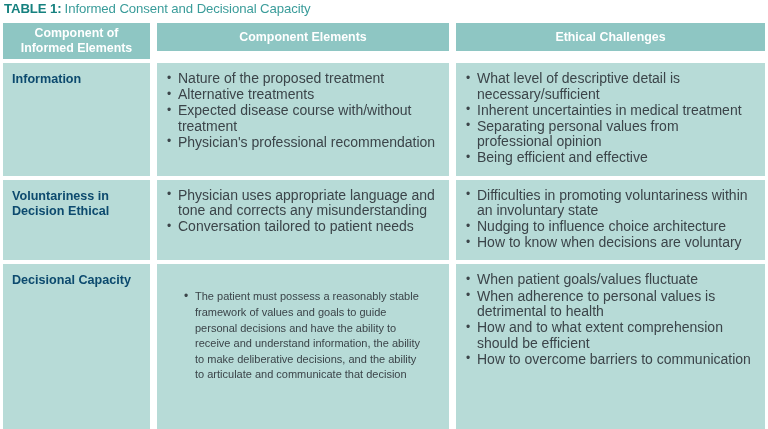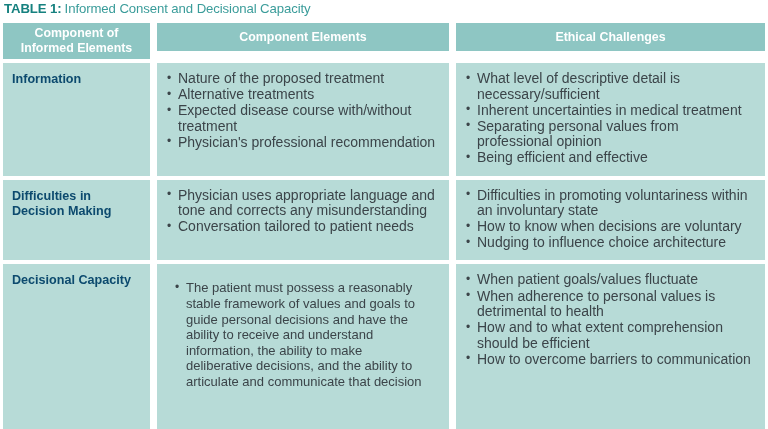--- a/index.html
+++ b/index.html
@@ -117,23 +117,23 @@
   }
   .bullets li::before {
     content: "\2022";
     position: absolute;
     left: 1px;
     top: -0.5px;
     font-size: 12px;
     color: #3b4449;
   }
   .para {
-    margin: 8px;
-    color: #3b4449;
-    font-size: 13px;
+    margin: 17px;
+    color: #3b4449;
+    font-size: 11px;
     line-height: 15.6px;
     position: relative;
     padding-left: 12px;
   }
   .para::before {
     content: "\2022";
     position: absolute;
     left: 1px;
     top: -0.5px;
     font-size: 12px;
@@ -181,32 +181,32 @@
         <ul class="bullets">
           <li>What level of descriptive detail is necessary/sufficient</li>
           <li>Inherent uncertainties in medical treatment</li>
           <li>Separating personal values from professional opinion</li>
           <li>Being efficient and effective</li>
         </ul>
       </div>
     </div>
 
     <div class="row body-row row-voluntariness">
-      <div class="cell col-1">Difficulties in Decision Making</div>
+      <div class="cell col-1">Voluntariness in Decision Ethical</div>
       <div class="cell col-2">
         <ul class="bullets">
           <li>Physician uses appropriate language and tone and corrects any misunderstanding</li>
           <li>Conversation tailored to patient needs</li>
         </ul>
       </div>
       <div class="cell col-3">
         <ul class="bullets">
           <li>Difficulties in promoting voluntariness within an involuntary state</li>
+          <li>Nudging to influence choice architecture</li>
           <li>How to know when decisions are voluntary</li>
-          <li>Nudging to influence choice architecture</li>
         </ul>
       </div>
     </div>
 
     <div class="row body-row row-capacity">
       <div class="cell col-1">Decisional Capacity</div>
       <div class="cell col-2">
         <p class="para">The patient must possess a reasonably stable framework of values and goals to guide personal decisions and have the ability to receive and understand information, the ability to make deliberative decisions, and the ability to articulate and communicate that decision</p>
       </div>
       <div class="cell col-3">

